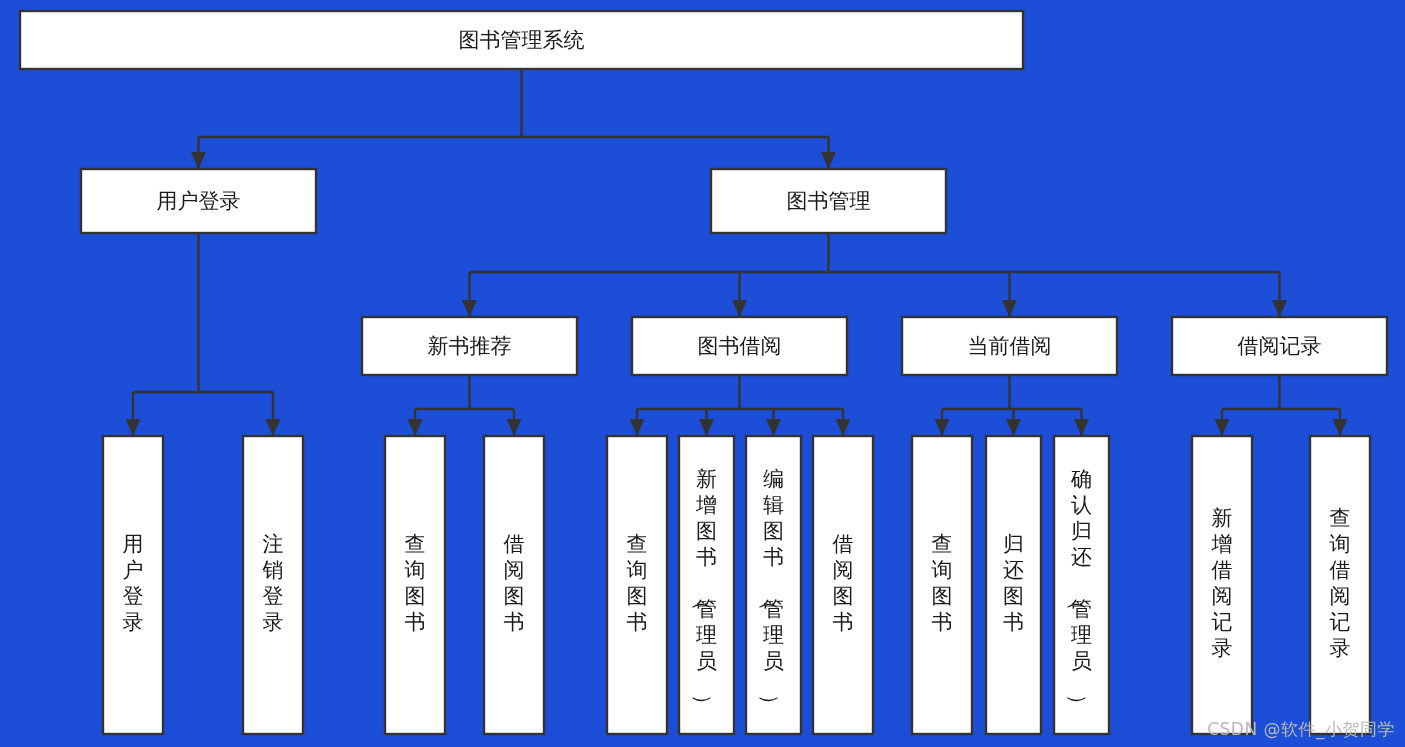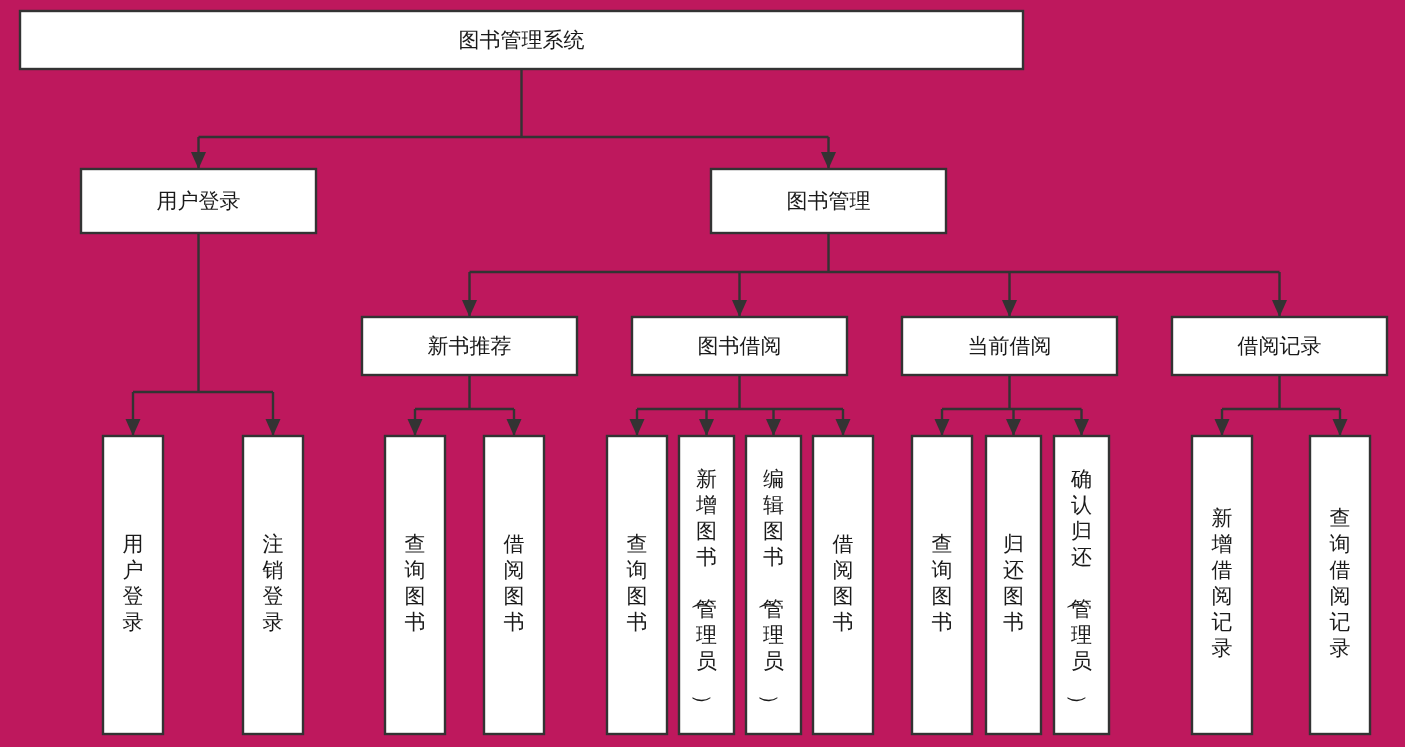--- a/index.html
+++ b/index.html
@@ -8,21 +8,21 @@
     padding: 0;
     background: #ffffff;
   }
   body {
     font-family: "DejaVu Sans", "Liberation Sans", sans-serif;
   }
   #diagram-root {
     position: relative;
     width: 1405px;
     height: 747px;
-    background: #be185d;
+    background: #1d4ed8;
     overflow: hidden;
     text-align: right;
   }
   svg.flow {
     position: absolute;
     left: 0;
     top: 0;
     width: 1405px;
     height: 747px;
     display: block;
@@ -216,13 +216,14 @@
         <g>
           <rect x="1192" y="436" width="60" height="298" class="node-rect"></rect>
           <text x="1222" y="525" class="node-label-vert"><tspan x="1222" dy="0">新</tspan><tspan x="1222" dy="26">增</tspan><tspan x="1222" dy="26">借</tspan><tspan x="1222" dy="26">阅</tspan><tspan x="1222" dy="26">记</tspan><tspan x="1222" dy="26">录</tspan></text>
         </g>
         <g>
           <rect x="1310" y="436" width="60" height="298" class="node-rect"></rect>
           <text x="1340" y="525" class="node-label-vert"><tspan x="1340" dy="0">查</tspan><tspan x="1340" dy="26">询</tspan><tspan x="1340" dy="26">借</tspan><tspan x="1340" dy="26">阅</tspan><tspan x="1340" dy="26">记</tspan><tspan x="1340" dy="26">录</tspan></text>
         </g>
       </g>
   </svg>
+  <div class="watermark">CSDN @软件_小贺同学</div>
 </div>
 
 </body></html>

